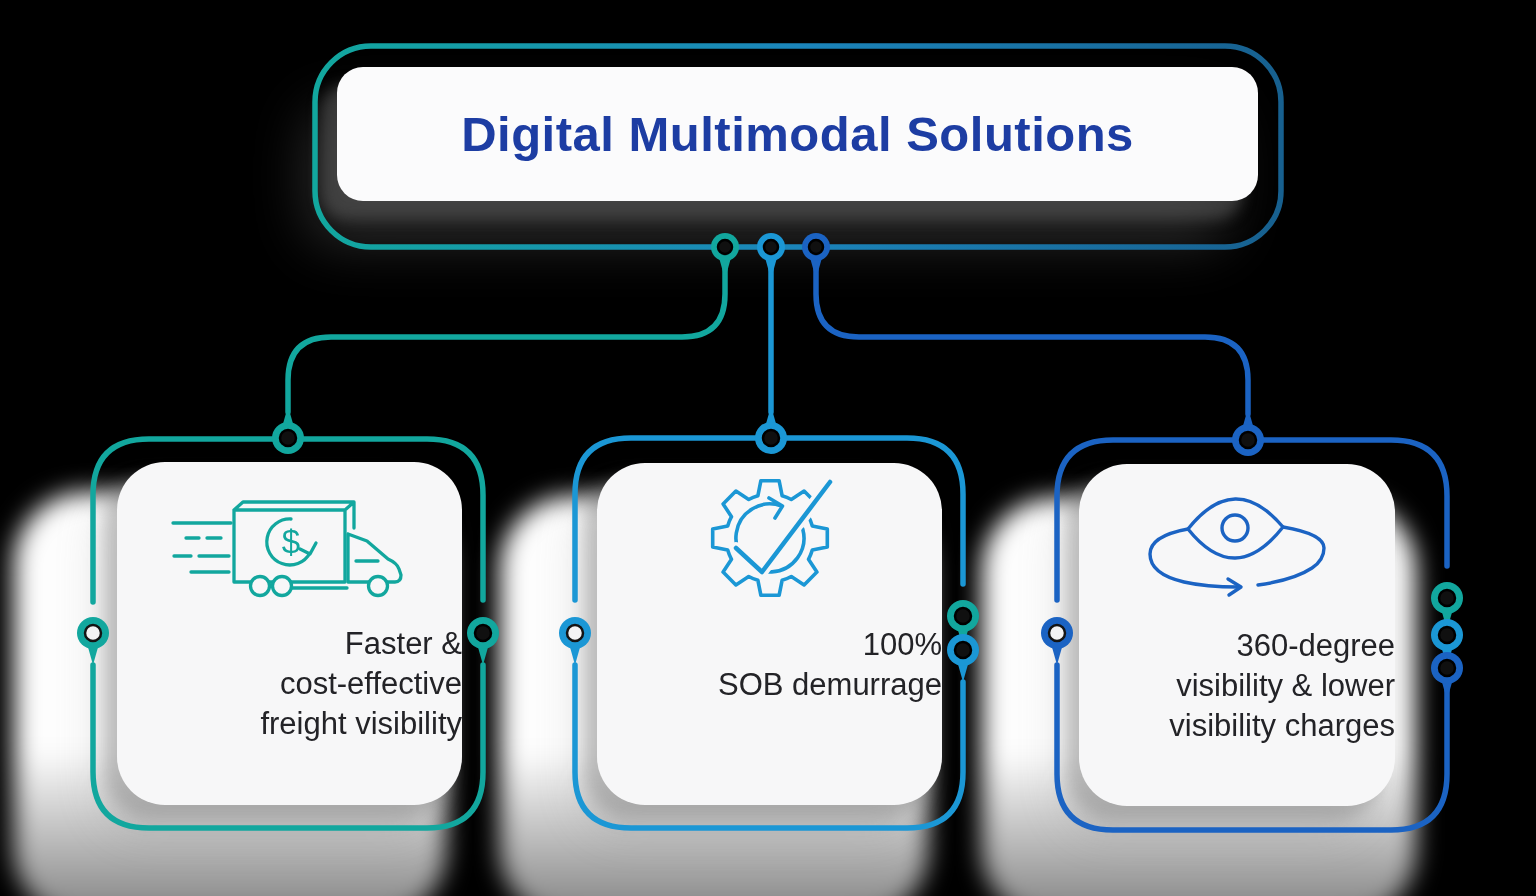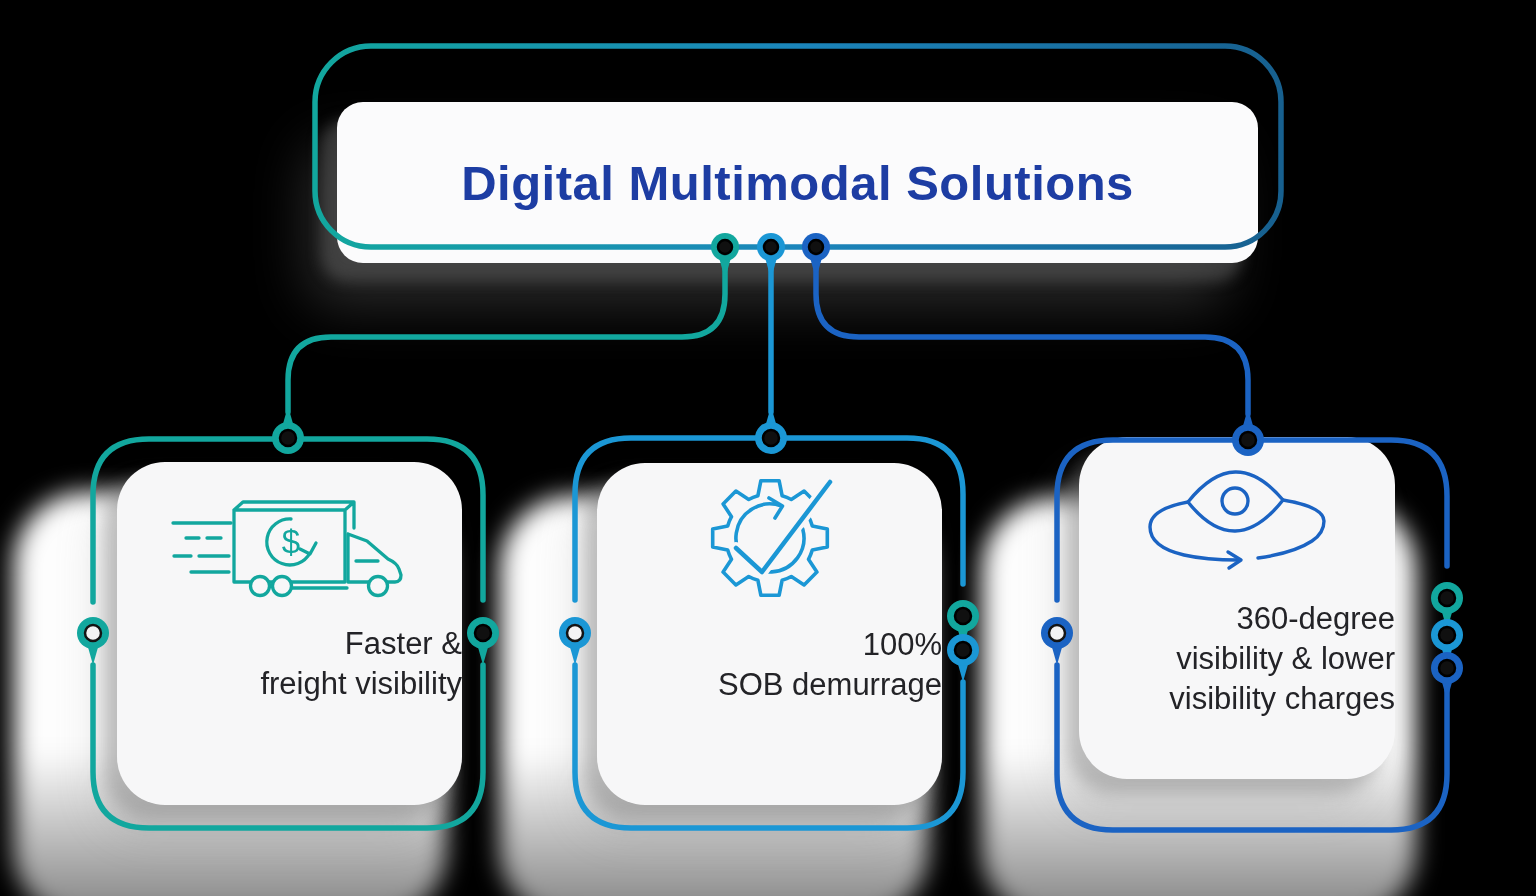--- a/index.html
+++ b/index.html
@@ -13,32 +13,32 @@
   .stage{position:relative;width:1536px;height:896px;}
 
   
   .blob{position:absolute;border-radius:72px;filter:blur(12px);
         background:linear-gradient(180deg,#fdfdfd 0%,#fdfdfd 60%,rgba(253,253,253,.50) 100%);}
   .blob1{left:14px;top:492px;width:432px;height:430px;}
   .blob2{left:500px;top:496px;width:428px;height:426px;}
   .blob3{left:982px;top:498px;width:434px;height:424px;}
 
   
-  .title-card{position:absolute;left:337px;top:67px;width:921px;height:161px;border-radius:26px;
+  .title-card{position:absolute;left:337px;top:67px;width:921px;height:134px;border-radius:26px;
       background:#fbfbfc;display:flex;flex-direction:column;justify-content:center;align-items:center;
-      box-shadow:-16px 18px 14px rgba(82,82,82,.62), -30px 42px 55px rgba(135,135,135,.32);margin-top:35px;}
+      box-shadow:-16px 18px 14px rgba(82,82,82,.62), -30px 42px 55px rgba(135,135,135,.32);}
   .title-line{font-size:49px;line-height:66px;font-weight:bold;color:var(--title-text);
       letter-spacing:.5px;white-space:nowrap;}
 
   
   .card{position:absolute;border-radius:48px;background:var(--card-bg);
       box-shadow:-13px 14px 16px rgba(125,125,125,.40), -22px 30px 40px rgba(140,140,140,.20);}
   .card1{left:117px;top:462px;width:345px;height:343px;}
   .card2{left:597px;top:463px;width:345px;height:342px;}
-  .card3{left:1079px;top:437px;width:316px;height:342px;}
+  .card3{left:1079px;top:464px;width:316px;height:342px;}
   .icon-wrap{position:absolute;left:50%;transform:translateX(-50%);}
   .card-text{position:absolute;top:162px;left:0;width:100%;text-align:right;}
   .card-line{font-size:31px;line-height:40px;color:var(--body-text);white-space:nowrap;}
 
   
   .overlay{position:absolute;left:0;top:0;width:1536px;height:896px;pointer-events:none;}
   .ln{fill:none;stroke-linecap:round;stroke-linejoin:round;}
   .w55{stroke-width:5.5px;}
   .teal{stroke:var(--teal);} .lblue{stroke:var(--light-blue);} .dblue{stroke:var(--dark-blue);}
   .fteal{fill:var(--teal);} .flblue{fill:var(--light-blue);} .fdblue{fill:var(--dark-blue);}
@@ -74,20 +74,21 @@
       <path class="icon-ln truck-ln" d="M120,90 H176"></path>
       <path class="icon-ln truck-ln" d="M120,21 A23,23 0 1 0 139,55 M145,45 L139,56 L129,51"></path>
       <text class="dollar" x="120" y="55">$</text>
       <path class="icon-ln truck-ln" d="M177,36 L196,43 L217,61 Q226,65 228,71 L230,77 Q230,84 224,84 L177,84 L177,36 M185,63 H207"></path>
       <circle class="wheel" cx="89" cy="88" r="9.5"></circle>
       <circle class="wheel" cx="111" cy="88" r="9.5"></circle>
       <circle class="wheel" cx="207" cy="88" r="9.5"></circle>
     </svg>
     <div class="card-text">
       <div class="card-line">Faster &amp;</div>
+      <div class="card-line">cost-effective</div>
       <div class="card-line">freight visibility</div>
     </div>
   </div>
 
   <div class="card card2">
     <svg class="icon-wrap" style="top:-7px;width:160px;height:160px;" viewBox="0 0 160 160">
       <path class="icon-ln gear-ln" d="M122.3,69.9 L137.3,72.9 L137.3,91.1 L122.3,94.1 A44,44 0 0 1 118.5,103.3 L126.9,116.1 L114.1,128.9 L101.3,120.5 A44,44 0 0 1 92.1,124.3 L89.1,139.3 L70.9,139.3 L67.9,124.3 A44,44 0 0 1 58.7,120.5 L45.9,128.9 L33.1,116.1 L41.5,103.3 A44,44 0 0 1 37.7,94.1 L22.7,91.1 L22.7,72.9 L37.7,69.9 A44,44 0 0 1 41.5,60.7 L33.1,47.9 L45.9,35.1 L58.7,43.5 A44,44 0 0 1 67.9,39.7 L70.9,24.7 L89.1,24.7 L92.1,39.7 A44,44 0 0 1 101.3,43.5 L114.1,35.1 L126.9,47.9 L118.5,60.7 A44,44 0 0 1 122.3,69.9 Z"></path>
       <path class="icon-ln gear-ln" d="M91.6,50 A34,34 0 1 0 112.8,73.2 M79,42 L92.5,50 L85,62"></path>
       <path class="icon-ln casing" d="M46,92 L72,116 L140,26"></path>
       <path class="icon-ln gear-check" d="M46,92 L72,116 L140,26"></path>

